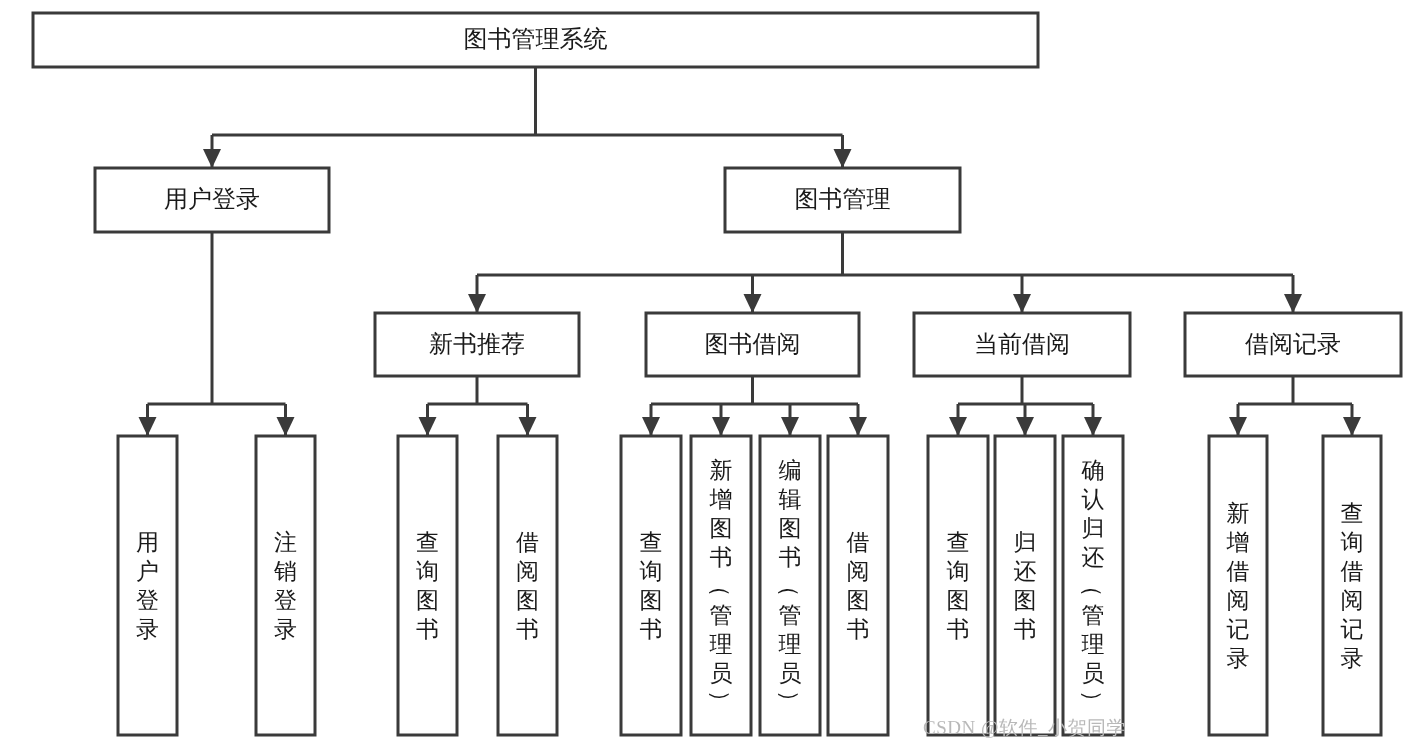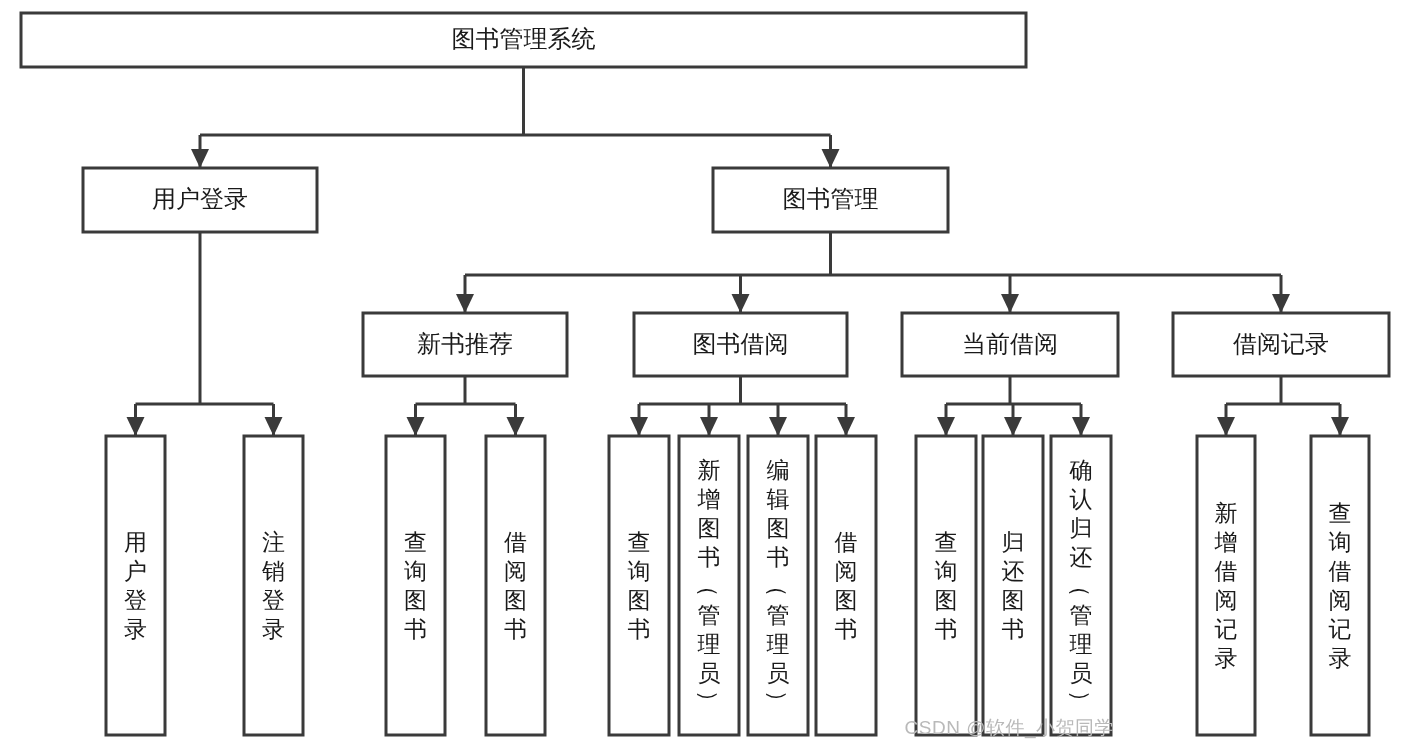--- a/index.html
+++ b/index.html
@@ -10,21 +10,21 @@
   }
   body {
     width: 1405px;
     height: 747px;
     font-family: "Liberation Sans", "DejaVu Sans", sans-serif;
     overflow: hidden;
     position: relative;
   }
   #diagram-root {
     position: absolute;
-    left: 1px;
+    left: 13px;
     top: 0;
     width: 1127px;
     height: 747px;
   }
   svg.flow {
     display: block;
     width: 1405px;
     height: 747px;
   }
   .node-box {
@@ -52,21 +52,21 @@
   .node-label-v {
     font-family: "Liberation Sans", "DejaVu Sans", sans-serif;
     font-size: 23px;
     fill: #1a1a1a;
     text-anchor: middle;
   }
   .watermark {
     position: absolute;
     right: 14px;
     bottom: 6px;
-    font-family: Liberation Sans, sans-serif;
+    font-family: Liberation Serif, serif;
     font-size: 19px;
     color: #b9b9b9;
     white-space: nowrap;
     letter-spacing: 0.5px;
     pointer-events: none;
     margin-top: 40px;
   }
 </style>
 </head>
 <body>

